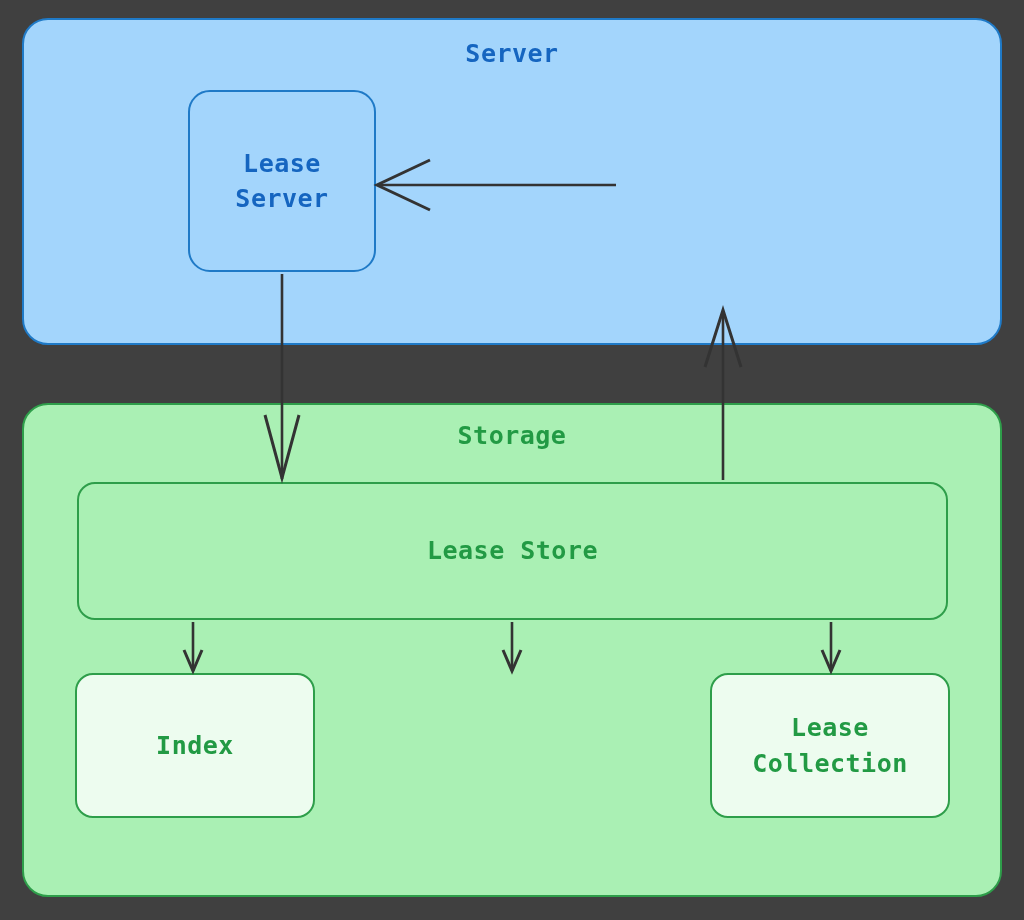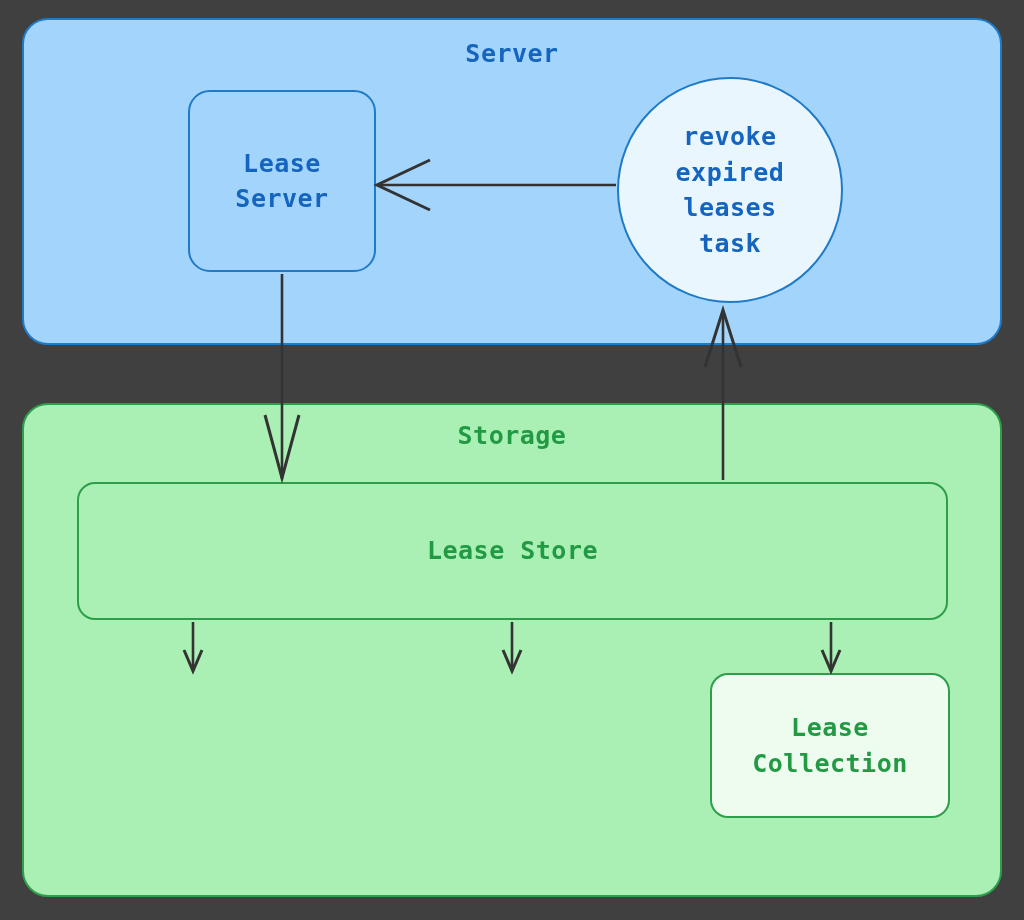--- a/index.html
+++ b/index.html
@@ -169,31 +169,28 @@
         <polyline points="822,650 831,671 840,650" stroke-width="3"></polyline>
       </g>
     </g>
   </svg>
 
   <div id="lease-server-node" class="node blue-box">
     <span class="node-label">Lease
 Server</span>
   </div>
 
-  <div id="revoke-task-node" class="node circle">
-    <span class="node-label">revoke
-expired
-leases
-task</span>
-  </div>
 
   <div id="lease-store-node" class="node green-box">
     <span class="node-label">Lease Store</span>
   </div>
 
+  <div id="index-node" class="node leaf-box">
+    <span class="node-label">Index</span>
+  </div>
 
 
   <div id="lease-collection-node" class="node leaf-box">
     <span class="node-label">Lease
 Collection</span>
   </div>
 
 </div>
 
 </body></html>

